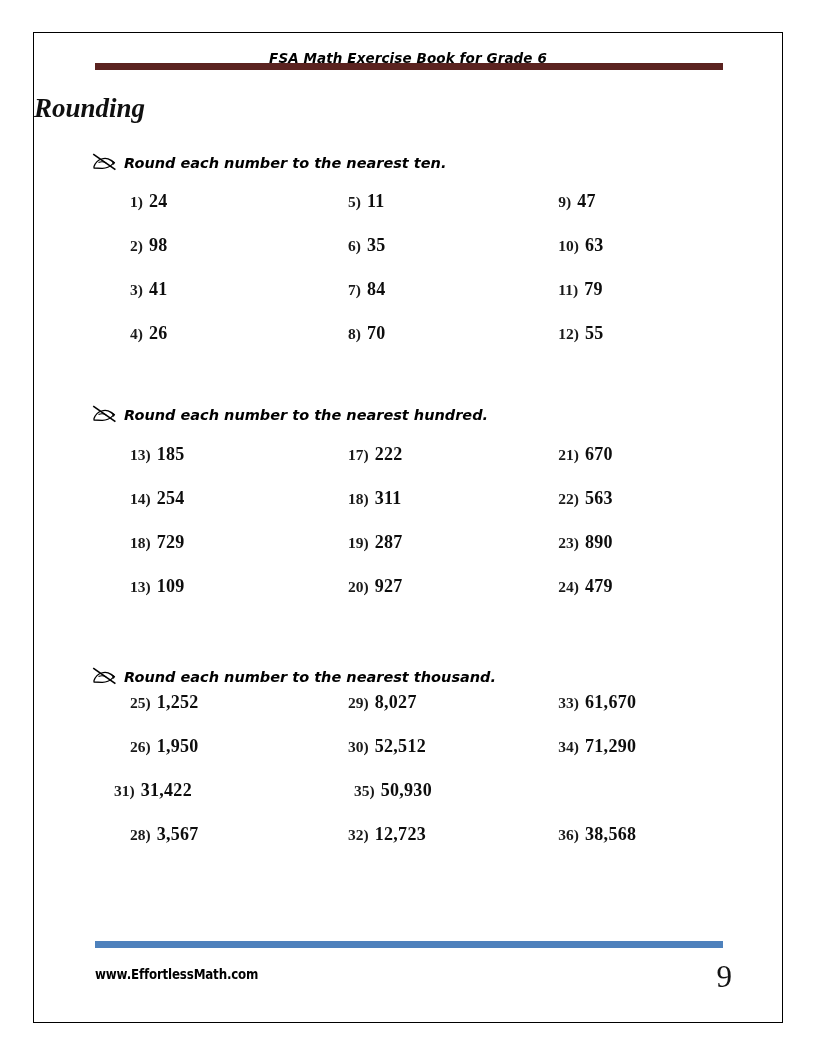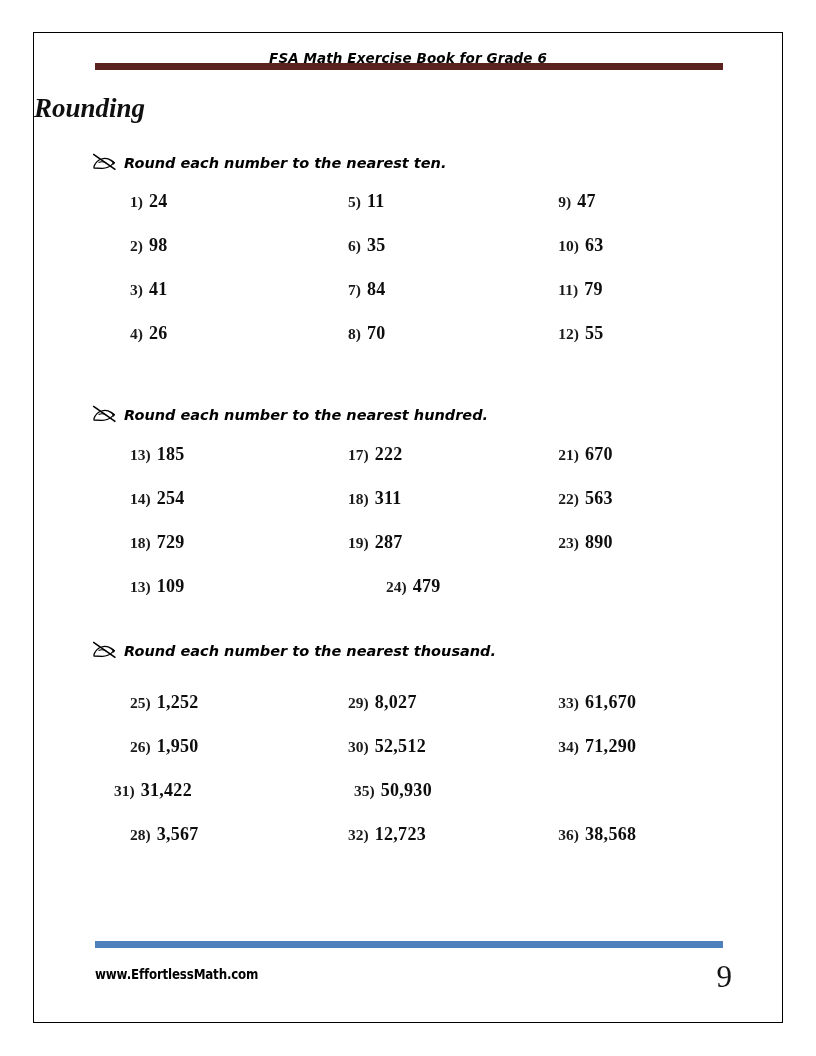--- a/index.html
+++ b/index.html
@@ -285,28 +285,32 @@
         <div class="cell c3">
             <span class="num">23)</span>
             <span class="val">890</span>
           </div>
       </div>
       <div class="prow">
         <div class="cell c1">
             <span class="num">13)</span>
             <span class="val">109</span>
           </div>
+        <div class="cell c2">
+            <span class="num">20)</span>
+            <span class="val">927</span>
+          </div>
         <div class="cell c3">
             <span class="num">24)</span>
             <span class="val">479</span>
           </div>
       </div>
     </div>
 
-    <div class="instruction" style="top:606px">
+    <div class="instruction" style="top:632px">
       <svg class="pen-icon" viewBox="0 0 26 20">
         <path d="M2 15.5 C3.5 11.5 6 9 9.5 8 C13 7 16.5 7.6 19 9.4 L22 11.6 L20.2 13.4 C17.6 16 13.8 17.4 10 17.3 L2 17 Z" fill="none" stroke="#000" stroke-width="1.3" stroke-linejoin="round"></path>
         <path d="M6.5 11.5 C9 10.4 12 10.6 14.2 12" fill="none" stroke="#000" stroke-width="1.1"></path>
         <path d="M1.2 3.2 L23.4 18.6" stroke="#000" stroke-width="1.6"></path>
         <path d="M18.5 8.2 L23.2 11.6 L21.6 13.9 Z" fill="#000"></path>
       </svg>
       <span class="instruction-text">Round each number to the nearest thousand.</span>
     </div>
     <div class="problems" style="top:659px">
       <div class="prow">

